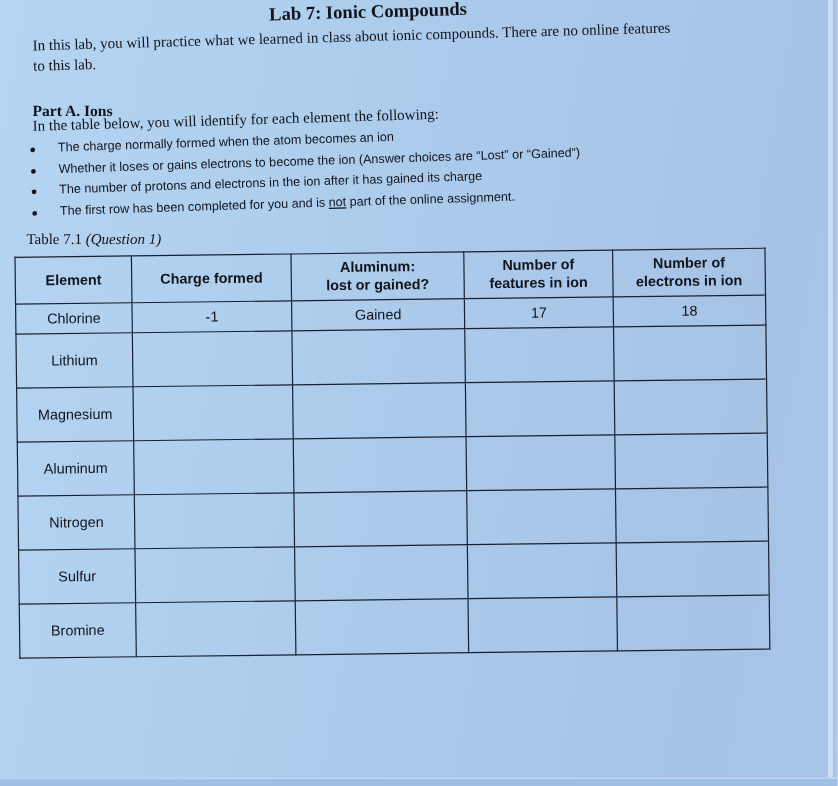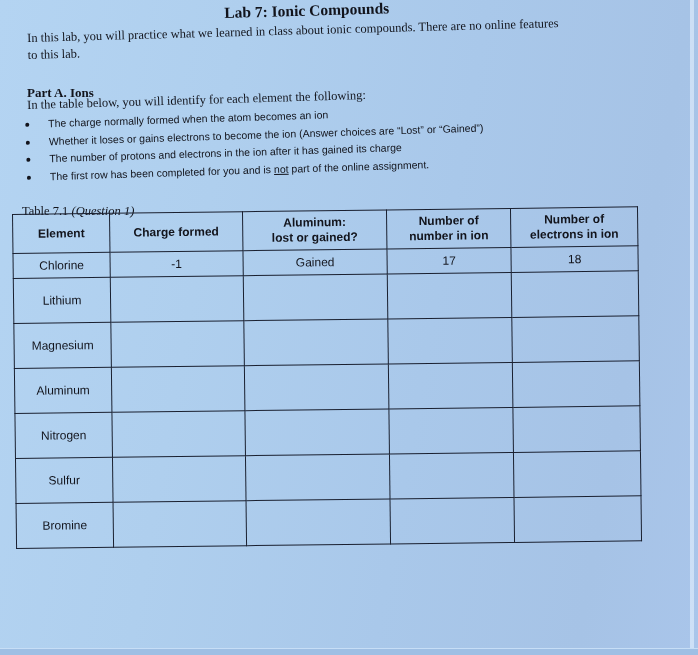--- a/index.html
+++ b/index.html
@@ -86,21 +86,21 @@
     .bullets li .dot {
       position: absolute;
       left: 3px; top: 7px;
       width: 4px; height: 4px;
       border-radius: 50%;
       background: #12141c;
     }
     .bullets li u { text-decoration: underline; }
     .table-caption {
       position: absolute;
-      left: 22px; top: 204px;
+      left: 22px; top: 192px;
       font-size: 12.5px;
       white-space: nowrap;
     }
     .table-caption i { font-style: italic; }
     table.ions {
       position: absolute;
       left: 12px; top: 214px;
       border-collapse: collapse;
       transform: rotate(-0.7deg);
       transform-origin: left top;
@@ -167,21 +167,21 @@
     <thead>
       <tr>
         <th class="c-el">Element</th>
         <th class="c-ch">Charge formed</th>
         <th class="c-lg">
           <span>Aluminum:</span><br>
           <span>lost or gained?</span>
         </th>
         <th class="c-pr">
           <span>Number of</span><br>
-          <span>number in ion</span>
+          <span>features in ion</span>
         </th>
         <th class="c-ec">
           <span>Number of</span><br>
           <span>electrons in ion</span>
         </th>
       </tr>
     </thead>
     <tbody>
       <tr class="first">
         <td>Chlorine</td>

